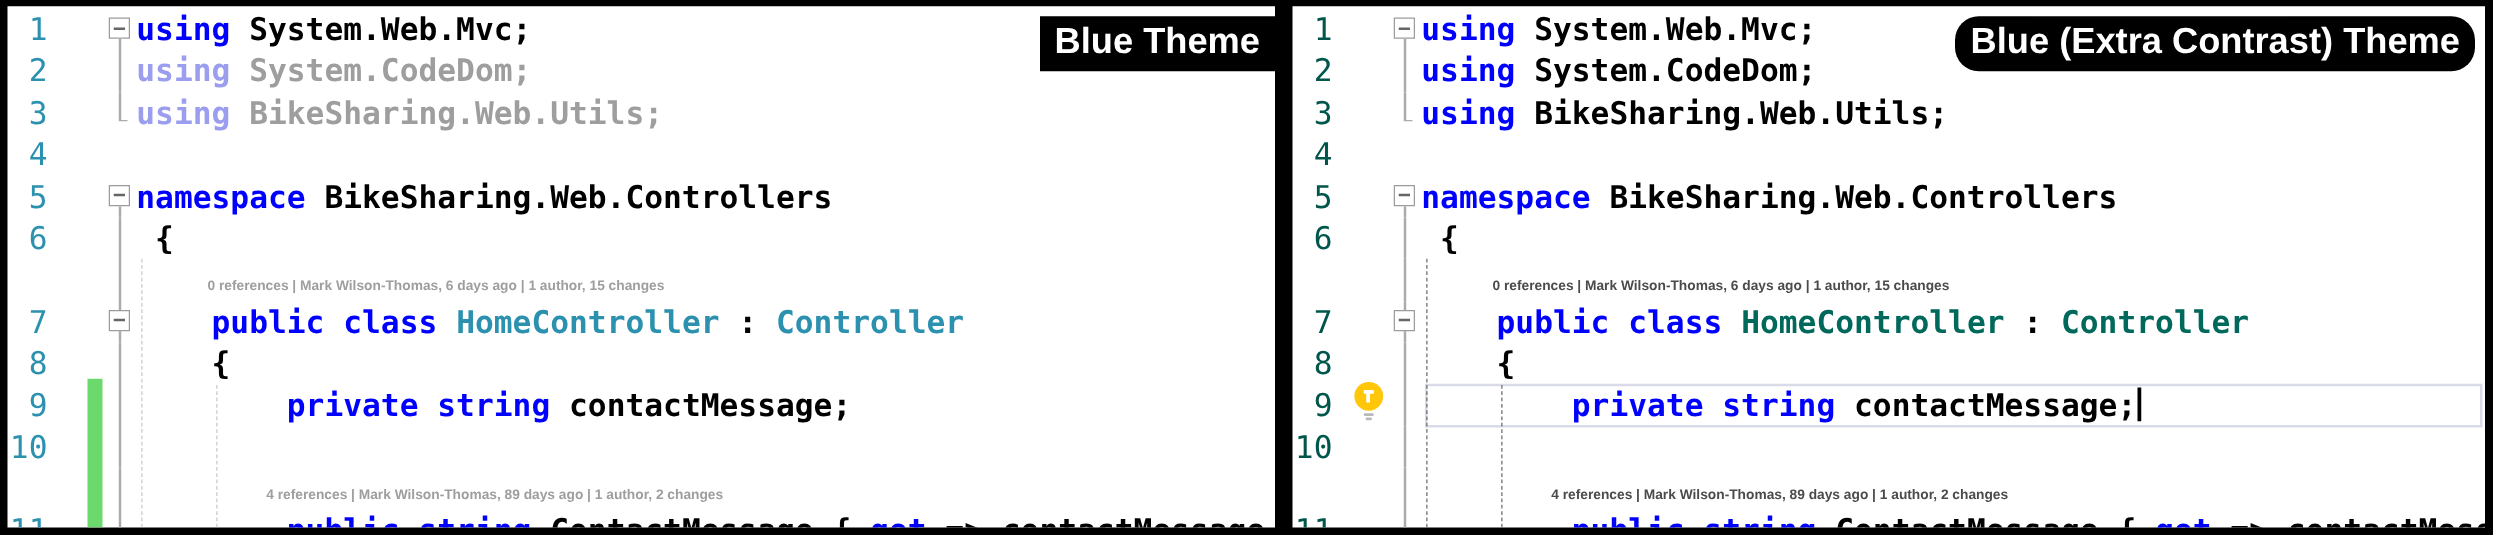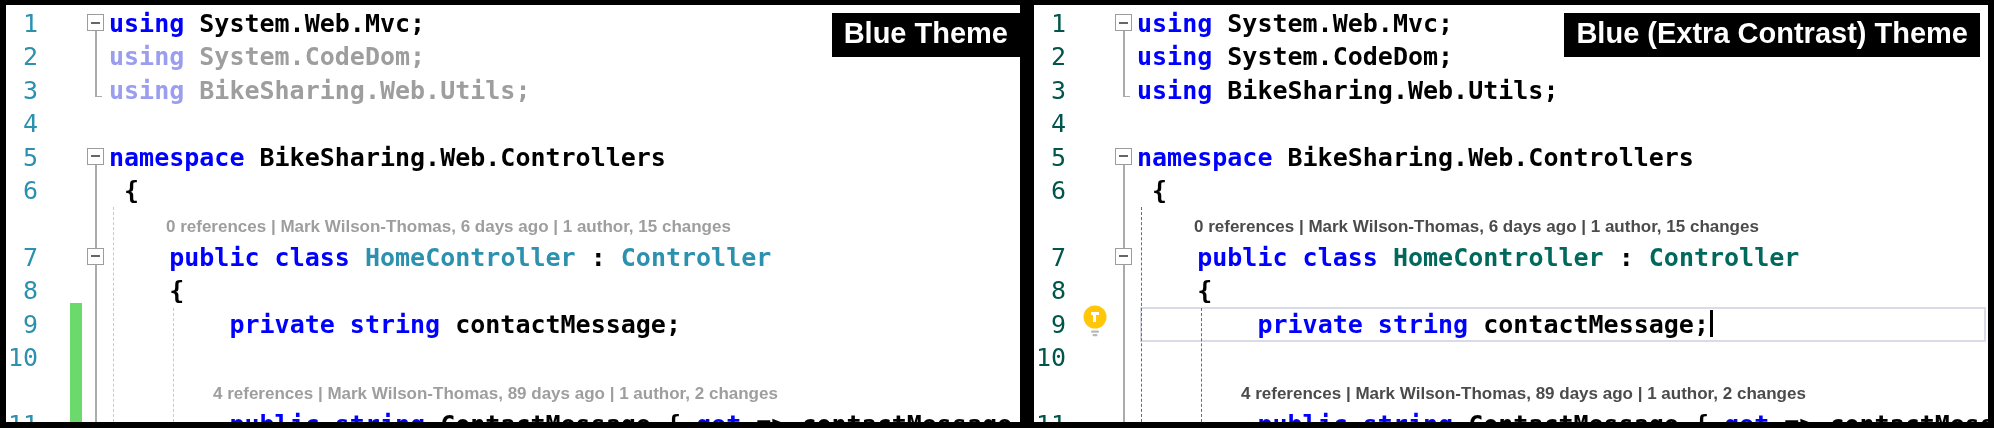--- a/index.html
+++ b/index.html
@@ -22,32 +22,32 @@
   .fbox{position:absolute;left:3px;top:7px;width:17px;height:17px;background:#fff;
         border:1px solid #9C9C9C;box-sizing:border-box;display:flex;}
   .fbox .minus{width:9px;height:2px;background:#666;margin:auto;}
   .code{flex:1;white-space:pre;overflow:hidden;
         font-family:"DejaVu Sans Mono",monospace;font-size:25px;color:#000;font-weight:bold;}
   .tok-kw{color:var(--kw);}
   .tok-ty{color:var(--ty);}
   .tok-pl{color:var(--pl);}
   .tok-fkw{color:var(--fkw);}
   .tok-fad{color:var(--fad);}
-  .lens{font-family:"Liberation Sans",sans-serif;font-size:17px;color:var(--lens);
+  .lens{font-family:"Liberation Sans",sans-serif;font-size:11px;color:var(--lens);
         display:inline-block;}
   .guide{position:absolute;width:0;border-left:1.5px dashed var(--guide);bottom:0;}
   .change-bar{position:absolute;background:#6CD96C;}
   .cur-rect{position:absolute;left:106px;right:2px;top:-1px;bottom:-1px;
             border:2px solid #D9DBE8;pointer-events:none;}
   .cursor{display:inline-block;width:3px;height:27px;background:#000;
           vertical-align:middle;margin-left:1px;margin-top:-4px;}
   .theme-label{position:absolute;top:8px;z-index:5;background:#000;color:#fff;
                font-weight:bold;font-size:29px;padding:4px 12px 7px 12px;}
   #panel-0 .theme-label{right:0;}
-  #panel-1 .theme-label{right:8px;}
+  #panel-1 .theme-label{right:8px;border-radius:19px;}
   .bulb{position:absolute;z-index:4;}
 </style>
 </head>
 <body>
 
 <div class="stage">
   <section class="panel" id="panel-0" style="--lnum: #2B91AF; --kw: #0000FF; --ty: #2B91AF; --pl: #000000; --fkw: #9B9EEF; --fad: #9E9E9E; --lens: #9E9E9E; --guide: #C9C9C9;">
     <div class="theme-label">Blue Theme</div>
     <div class="rows">
         <div class="row">

